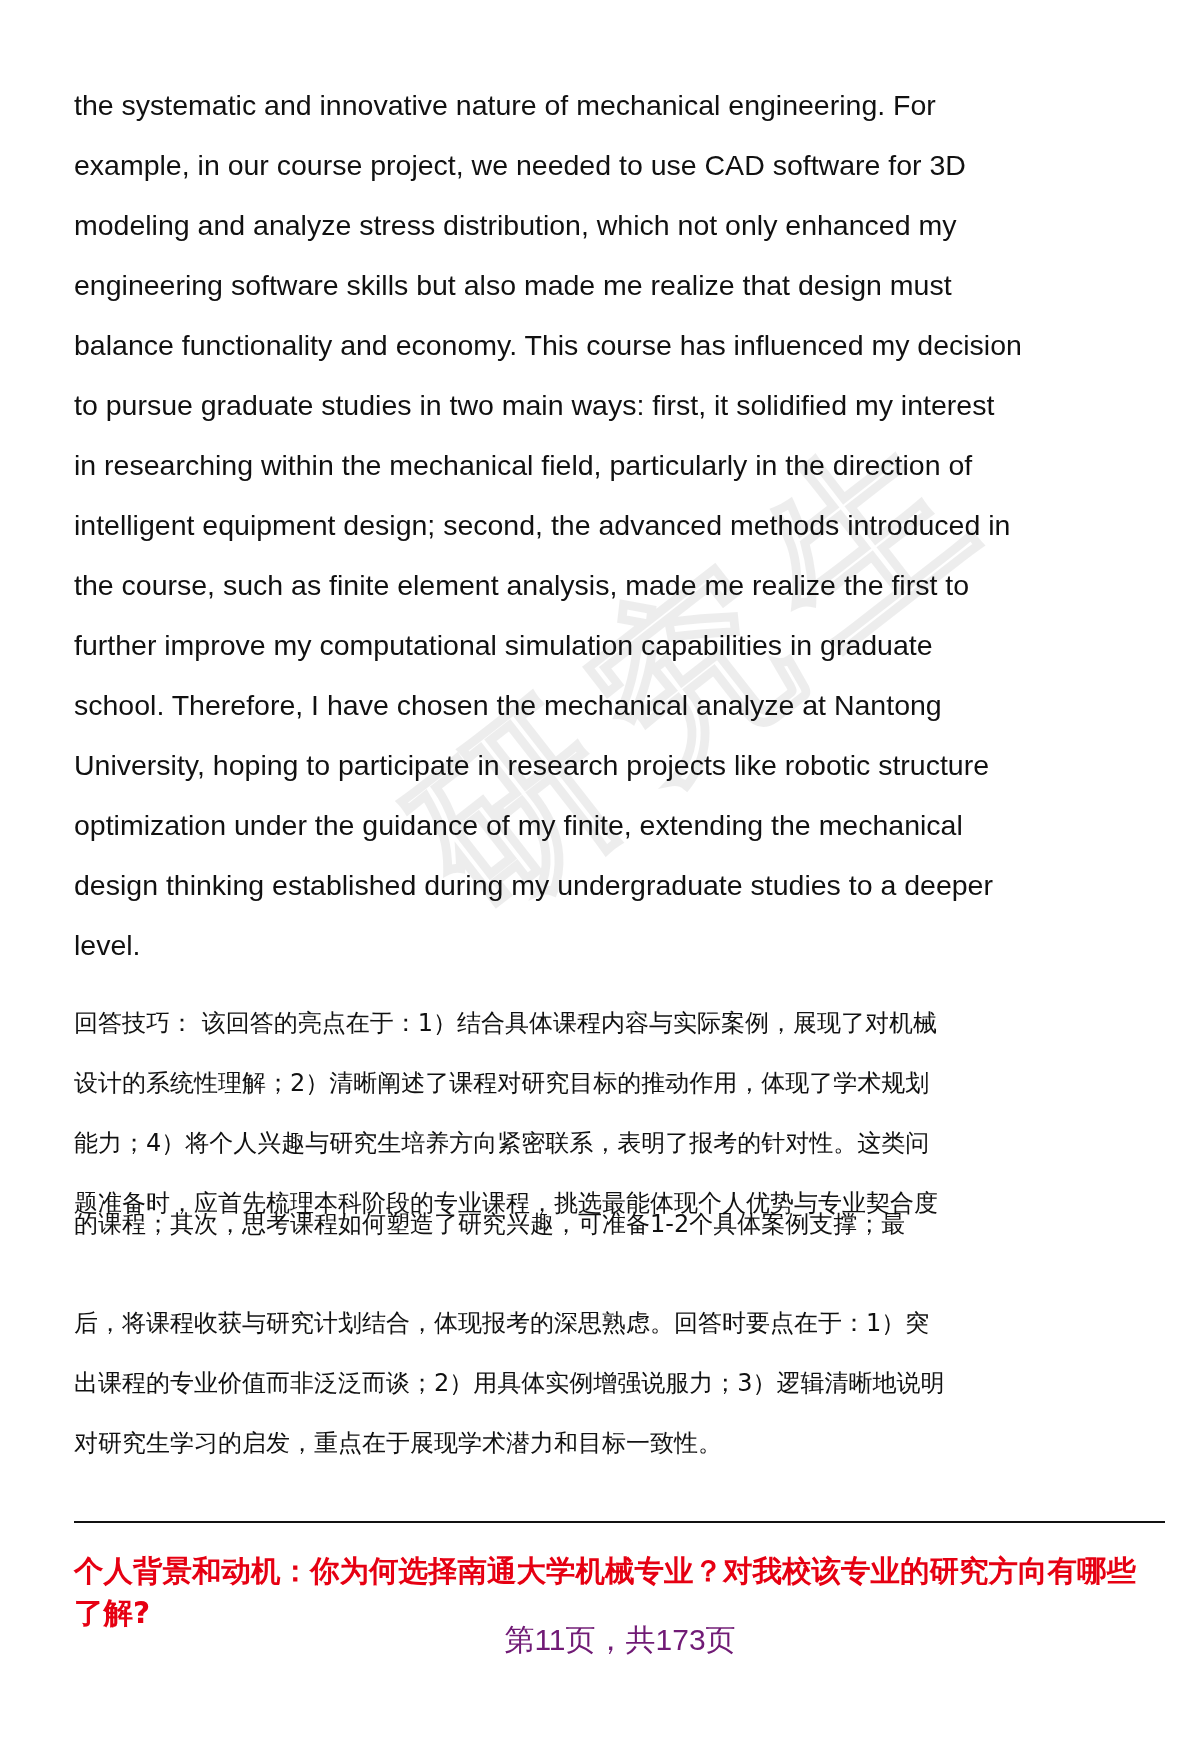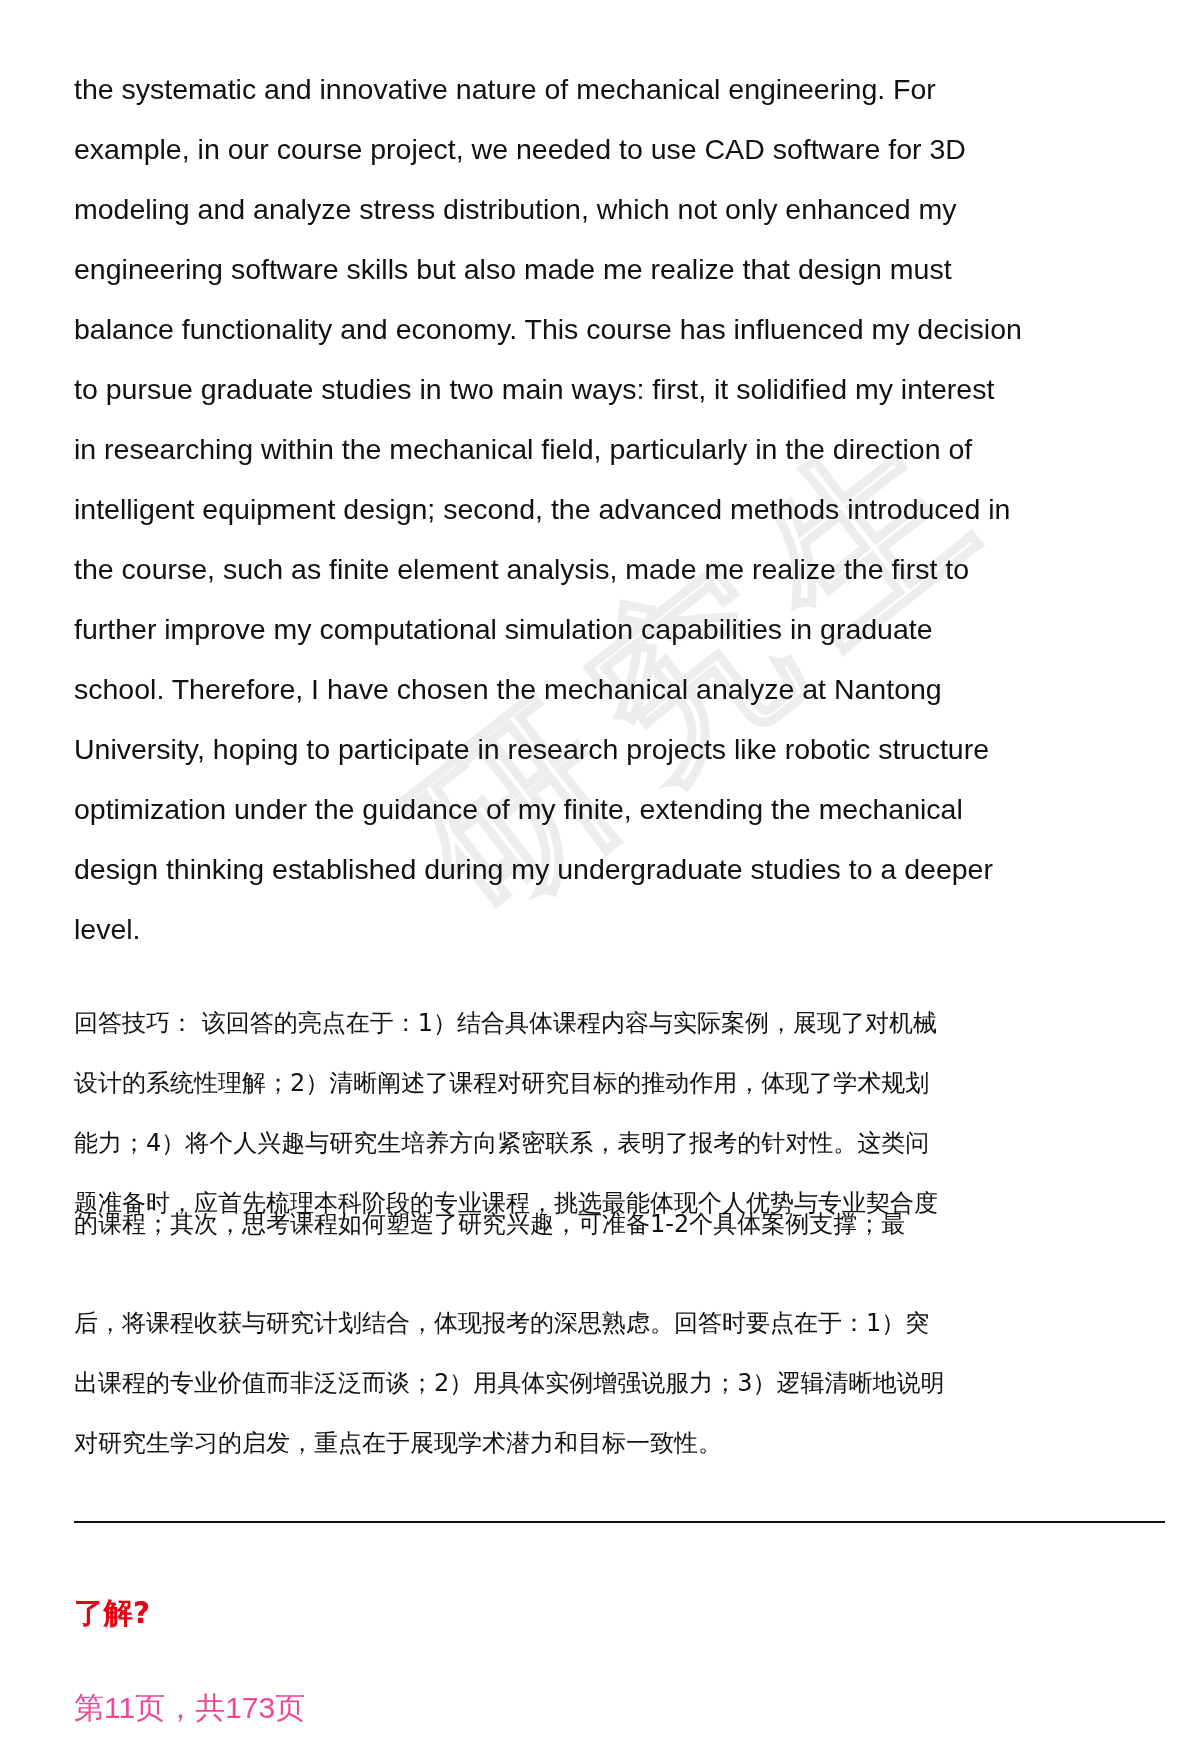--- a/index.html
+++ b/index.html
@@ -48,20 +48,21 @@
       z-index: 1;
     }
     .en-line {
       position: absolute;
       left: 0;
       white-space: nowrap;
       font-size: 28.5px;
       line-height: 36px;
       height: 36px;
       color: #111111;
+      margin-top: 16px;
     }
     .zh-line {
       position: absolute;
       left: 0;
       white-space: nowrap;
       font-family: "DejaVu Sans", "Liberation Sans", sans-serif;
       font-size: 24px;
       line-height: 36px;
       height: 36px;
       color: #111111;
@@ -83,25 +84,26 @@
       font-weight: bold;
       font-size: 29.5px;
       line-height: 36px;
       color: #e60012;
       z-index: 1;
     }
     .footer {
       position: absolute;
       left: 74px;
       width: 1092px;
-      top: 1688px;
+      top: 1620px;
+      text-align: center;
       font-family: "Liberation Sans", "DejaVu Sans", sans-serif;
       font-size: 30px;
       line-height: 40px;
-      color: #ec4899;
+      color: #701a75;
       z-index: 1;
     }
   </style>
 </head>
 <body>
 
 <div class="page">
 
   <div class="watermark">研究生</div>
 
@@ -129,17 +131,18 @@
     <div class="zh-line" style="top:1125px">能力；4）将个人兴趣与研究生培养方向紧密联系，表明了报考的针对性。这类问</div>
     <div class="zh-line" style="top:1185px">题准备时，应首先梳理本科阶段的专业课程，挑选最能体现个人优势与专业契合度</div>
     <div class="zh-line" style="top:1206px">的课程；其次，思考课程如何塑造了研究兴趣，可准备1-2个具体案例支撑；最</div>
     <div class="zh-line" style="top:1305px">后，将课程收获与研究计划结合，体现报考的深思熟虑。回答时要点在于：1）突</div>
     <div class="zh-line" style="top:1365px">出课程的专业价值而非泛泛而谈；2）用具体实例增强说服力；3）逻辑清晰地说明</div>
     <div class="zh-line" style="top:1425px">对研究生学习的启发，重点在于展现学术潜力和目标一致性。</div>
   </div>
 
   <div class="rule"></div>
 
+  <div class="heading-line" style="top:1553px">个人背景和动机：你为何选择南通大学机械专业？对我校该专业的研究方向有哪些</div>
   <div class="heading-line" style="top:1595px">了解?</div>
 
   <div class="footer">第11页，共173页</div>
 
 </div>
 
 </body></html>

